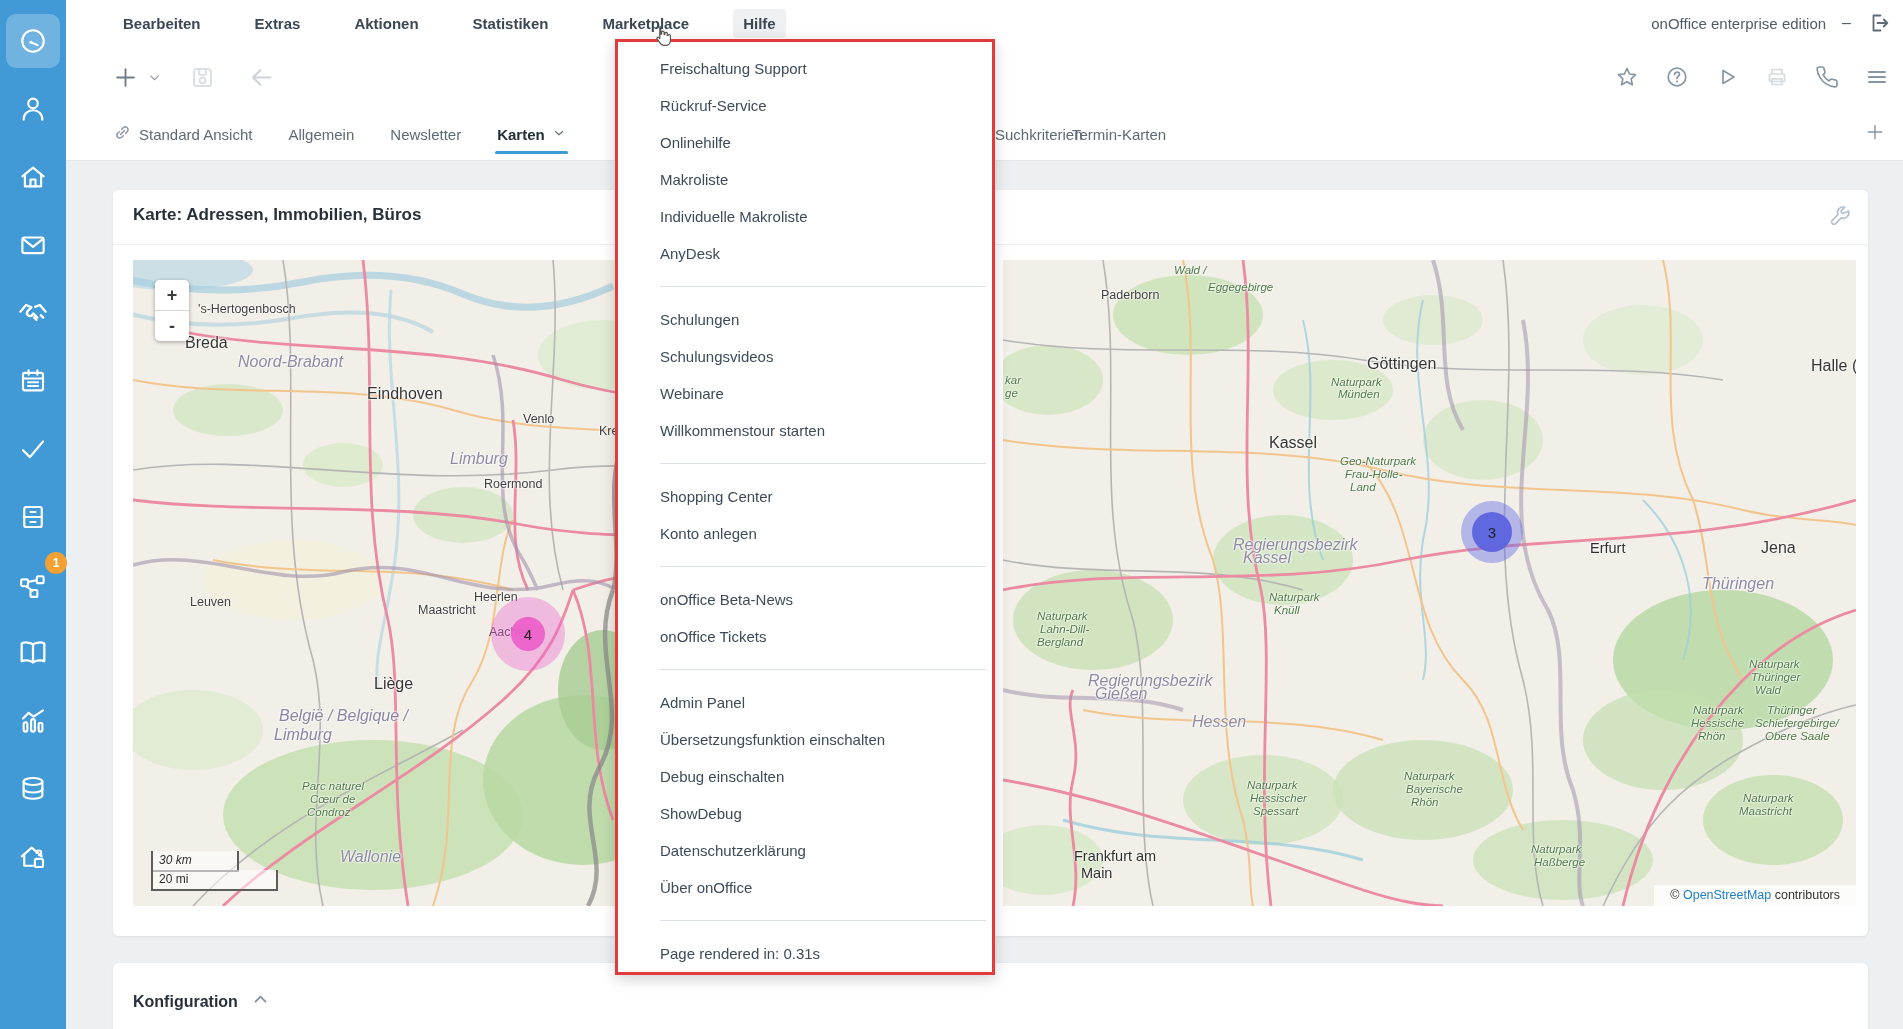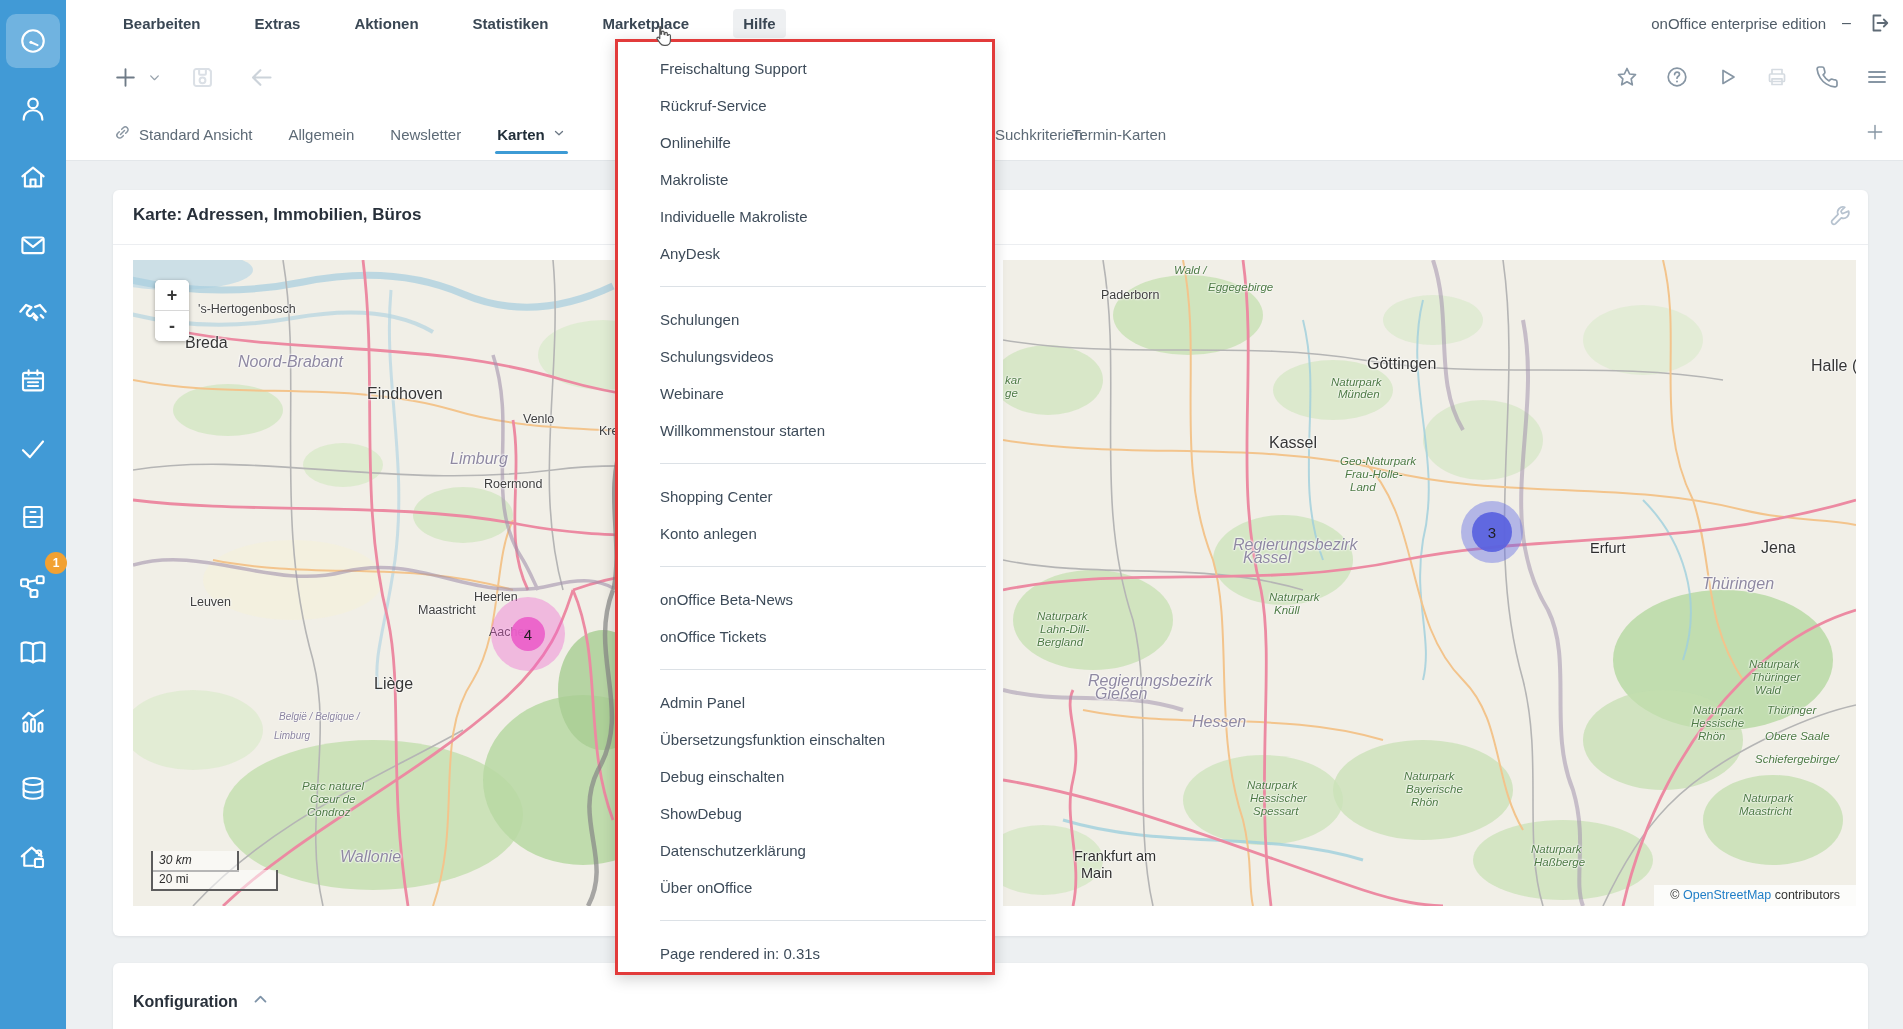--- a/index.html
+++ b/index.html
@@ -45,21 +45,21 @@
   .map{position:absolute;top:70px;height:646px;overflow:hidden;background:#f1efe7;}
   .map-left{left:20px;width:857px;}
   .map-right{left:890px;width:853px;}
   .map svg.mapart{position:absolute;left:0;top:0;}
   .lbl{position:absolute;white-space:nowrap;transform:translateY(-50%);pointer-events:none;
        text-shadow:0 0 2px #fff,0 0 2px #fff,0 0 3px #fff;}
   .lbl.town{font-size:12.5px;color:#404040;}
   .lbl.city{font-size:16px;color:#353535;}
   .lbl.bigcity{font-size:14.5px;color:#2e2e2e;}
   .lbl.region{font-size:16px;font-style:italic;color:#8f89a2;}
-  .lbl.country{font-size:10px;font-style:italic;color:#8b84a0;}
+  .lbl.country{font-size:16px;font-style:italic;color:#8b84a0;}
   .lbl.green{font-size:11.5px;font-style:italic;color:#4d7a44;}
   .zoomctl{position:absolute;left:22px;top:20px;width:34px;border-radius:5px;box-shadow:0 1px 4px rgba(0,0,0,.35);overflow:hidden;background:#fff;}
   .zoombtn{width:34px;height:30px;display:flex;align-items:center;justify-content:center;font-size:18px;font-weight:700;color:#3c3c3c;cursor:pointer;background:#fff;}
   .zoombtn:first-child{border-bottom:1px solid #d8d8d8;}
   .scalebar{position:absolute;left:18px;top:591px;}
   .scaleline{border:2px solid #5d5d5d;border-top:none;background:rgba(255,255,255,.55);
              font-size:12px;color:#2e2e2e;padding:1px 6px 2px;box-sizing:border-box;white-space:nowrap;line-height:16px;}
   .scale-km{width:88px;font-style:italic;}
   .scale-mi{width:127px;margin-top:-2px;}
   .marker{position:absolute;border-radius:50%;display:flex;align-items:center;justify-content:center;cursor:pointer;}
@@ -499,21 +499,21 @@
           <span class="lbl region" style="left: 85px; top: 421px;">Regierungsbezirk</span>
           <span class="lbl region" style="left: 92px; top: 434px;">Gießen</span>
           <span class="lbl green" style="left: 746px; top: 404px;">Naturpark</span>
           <span class="lbl green" style="left: 748px; top: 417px;">Thüringer</span>
           <span class="lbl green" style="left: 752px; top: 430px;">Wald</span>
           <span class="lbl region" style="left: 189px; top: 462px;">Hessen</span>
           <span class="lbl green" style="left: 690px; top: 450px;">Naturpark</span>
           <span class="lbl green" style="left: 688px; top: 463px;">Hessische</span>
           <span class="lbl green" style="left: 695px; top: 476px;">Rhön</span>
           <span class="lbl green" style="left: 764px; top: 450px;">Thüringer</span>
-          <span class="lbl green" style="left: 752px; top: 463px; margin-top: 36px;">Schiefergebirge/</span>
+          <span class="lbl green" style="left: 752px; top: 463px;">Schiefergebirge/</span>
           <span class="lbl green" style="left: 762px; top: 476px;">Obere Saale</span>
           <span class="lbl green" style="left: 244px; top: 525px;">Naturpark</span>
           <span class="lbl green" style="left: 247px; top: 538px;">Hessischer</span>
           <span class="lbl green" style="left: 250px; top: 551px;">Spessart</span>
           <span class="lbl green" style="left: 401px; top: 516px;">Naturpark</span>
           <span class="lbl green" style="left: 403px; top: 529px;">Bayerische</span>
           <span class="lbl green" style="left: 408px; top: 542px;">Rhön</span>
           <span class="lbl bigcity" style="left: 71px; top: 596px;">Frankfurt am</span>
           <span class="lbl bigcity" style="left: 78px; top: 613px;">Main</span>
           <span class="lbl green" style="left: 740px; top: 538px;">Naturpark</span>

